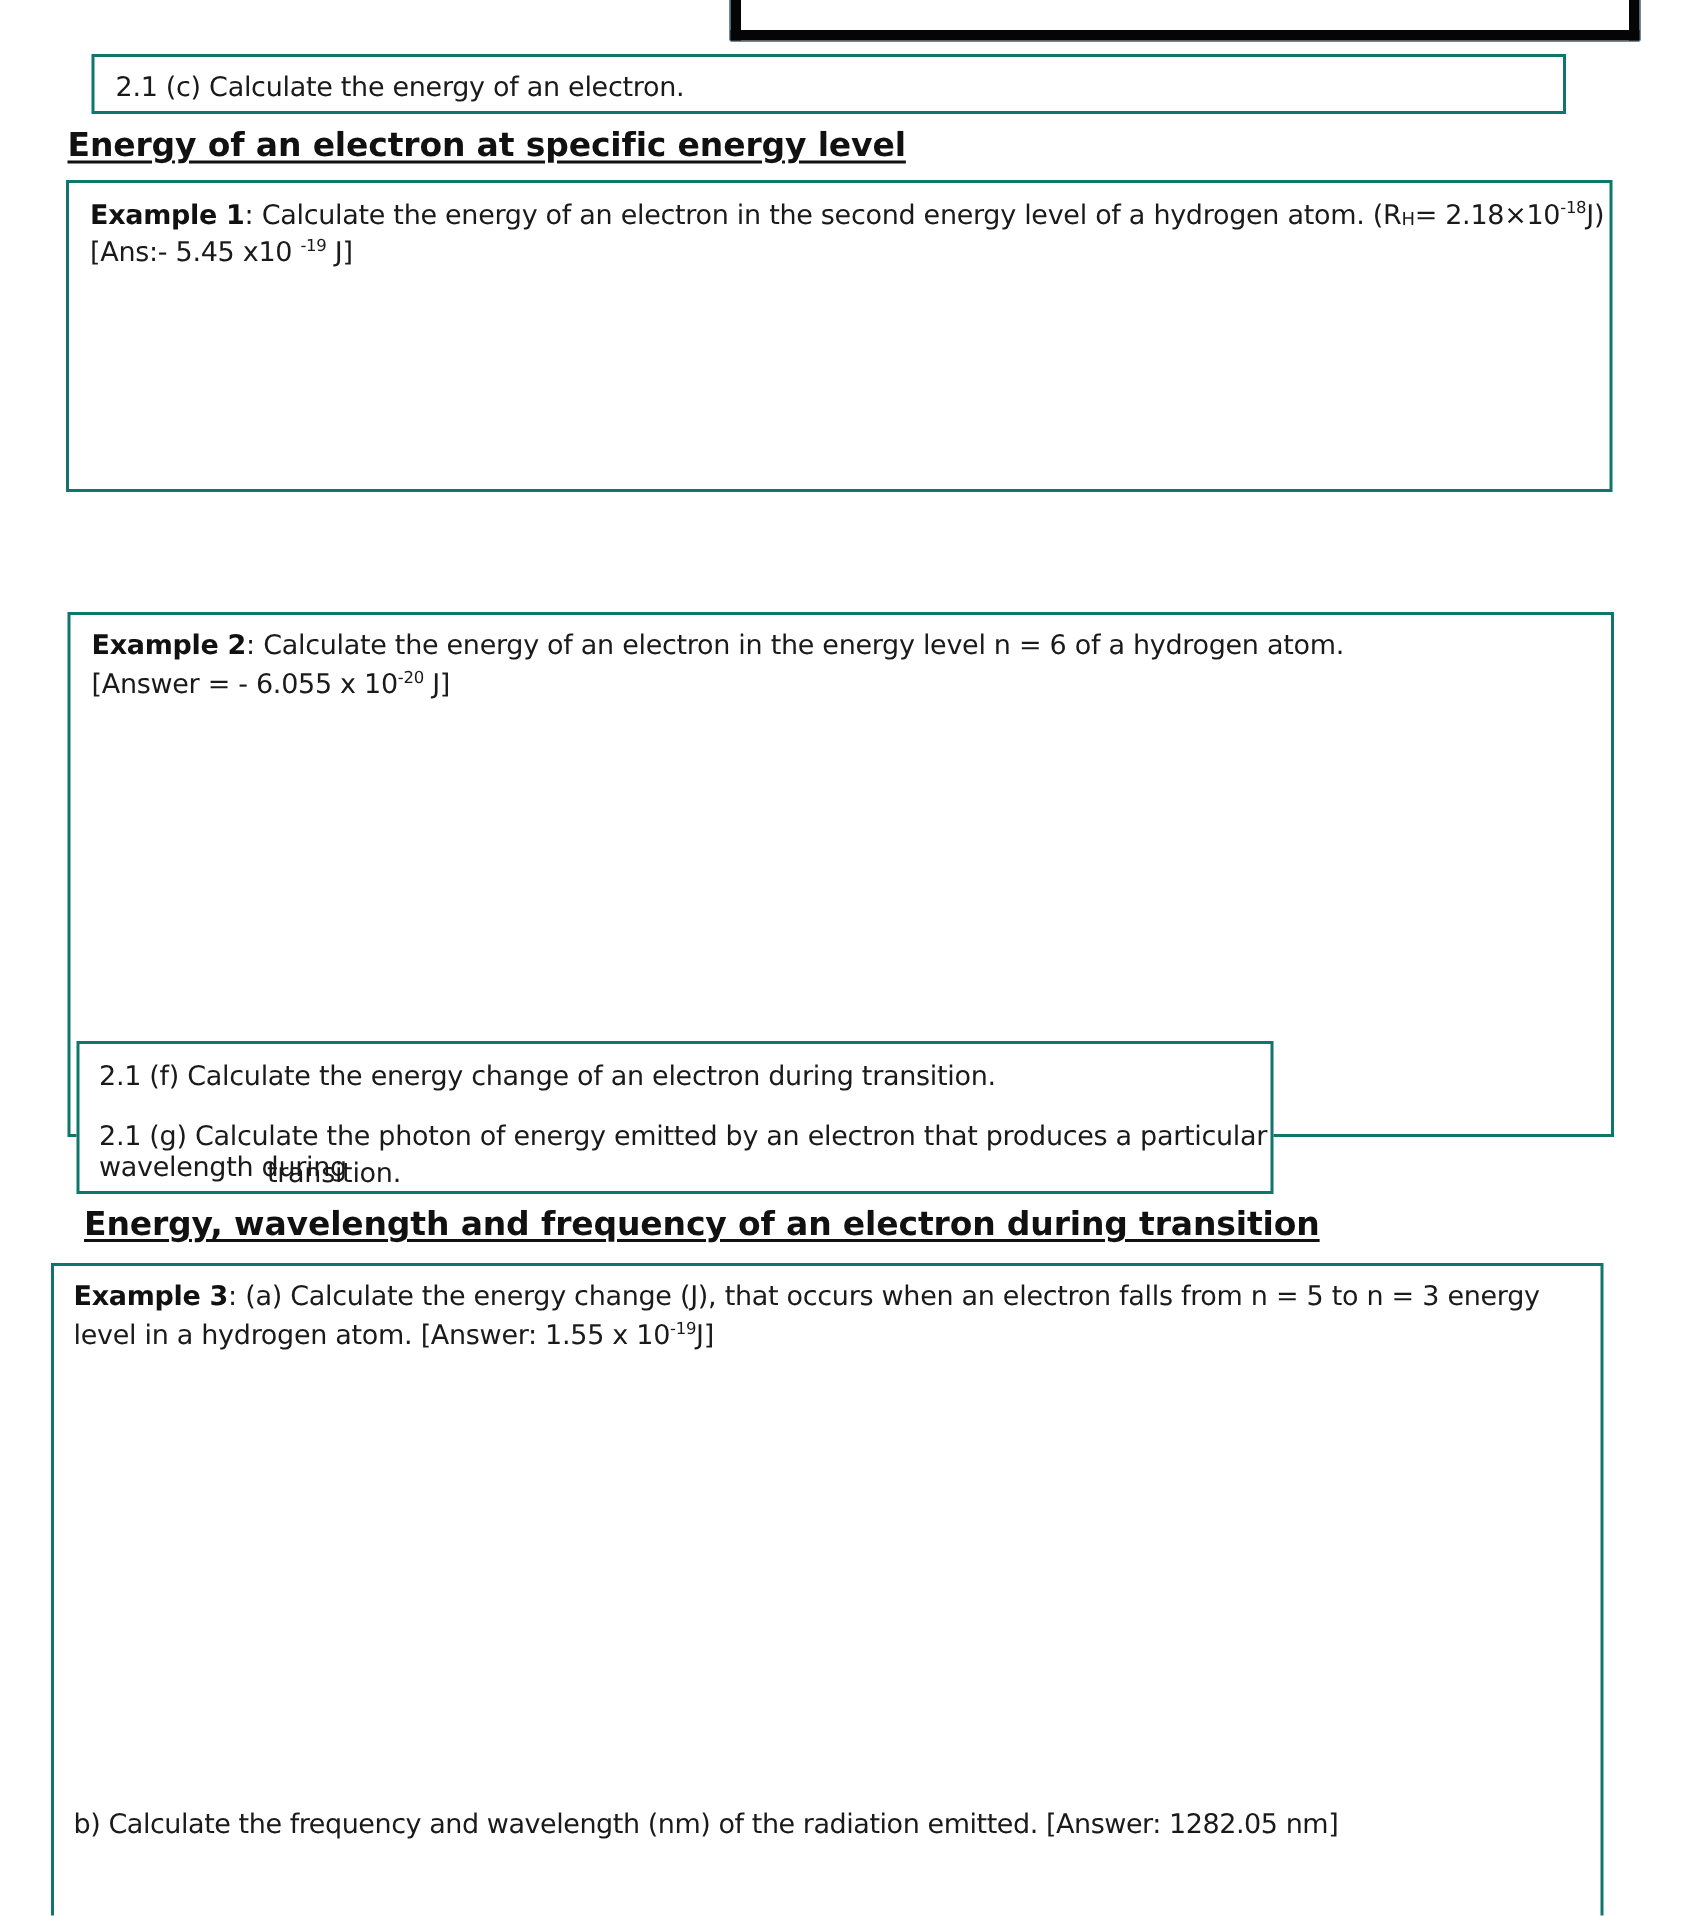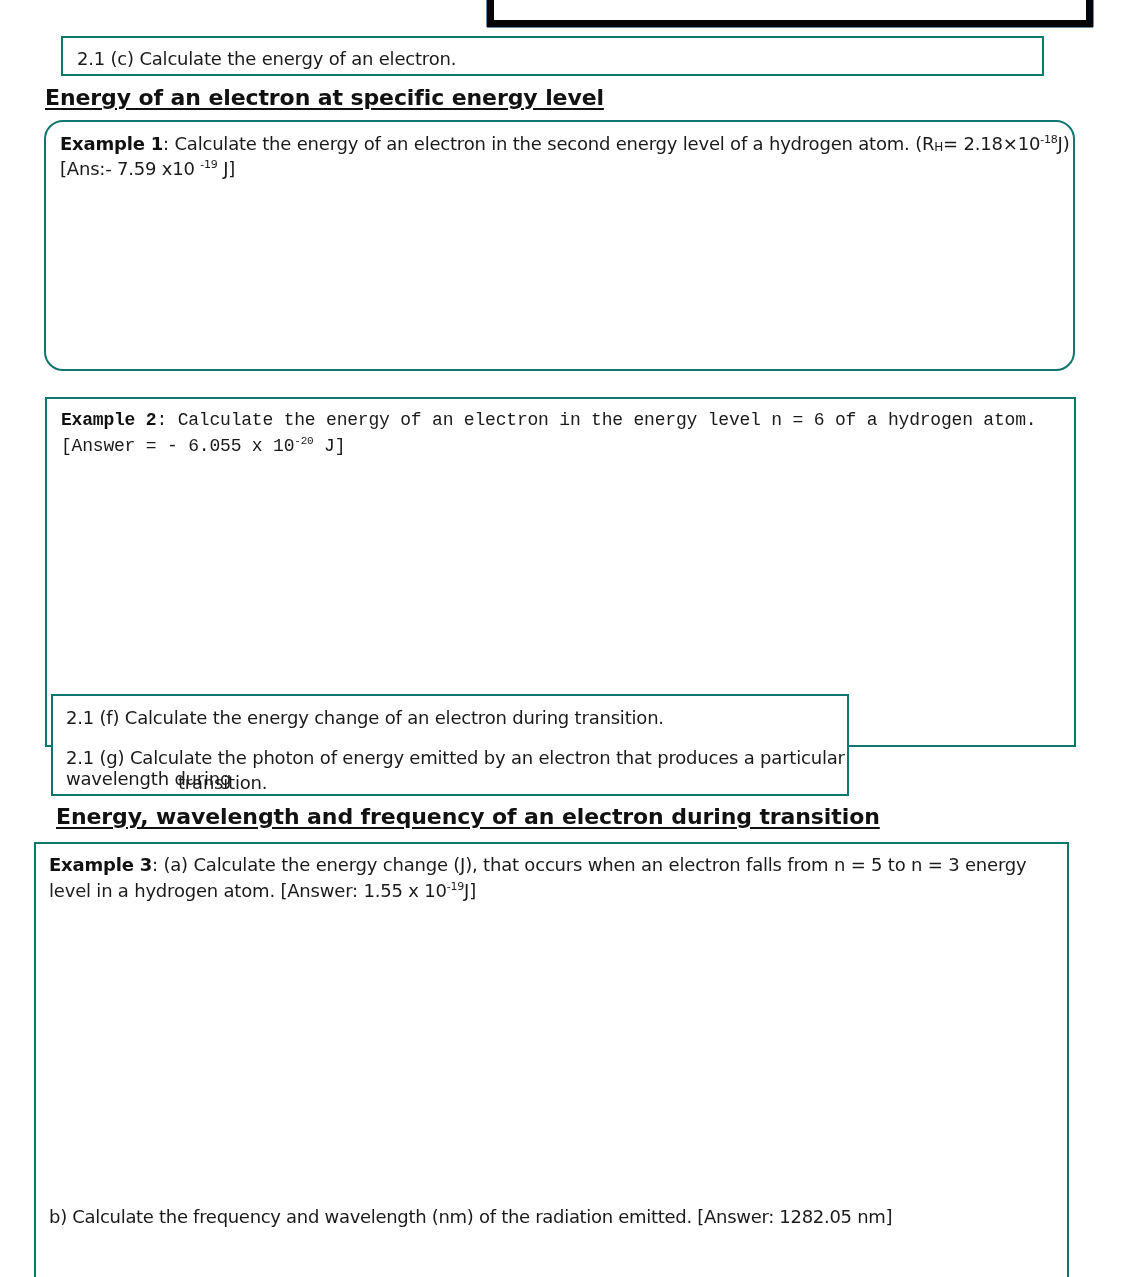--- a/index.html
+++ b/index.html
@@ -31,30 +31,30 @@
 <body>
 
 <div class="abs top-frame"></div>
 
 <div class="abs box" style="left:61px; top:36px; width:983px; height:40px; border-width:2px;">
   <div class="abs obj-text" style="left:14px; top:10px;">2.1 (c) Calculate the energy of an electron.</div>
 </div>
 
 <div class="abs heading" style="left:45px; top:85px;">Energy of an electron at specific energy level</div>
 
-<div class="abs box" style="left:44px; top:120px; width:1031px; height:251px;border-radius:19px;">
+<div class="abs box" style="left:44px; top:120px; width:1031px; height:208px;">
   <div class="abs ex-line" style="left:14px; top:9px;">
     <b>Example 1</b><span>: Calculate the energy of an electron in the second energy level of a hydrogen atom. (R</span><sub>H</sub><span>= 2.18×10</span><sup>-18</sup><span>J)</span>
   </div>
   <div class="abs ex-line" style="left:14px; top:34px;">
-    <span>[Ans:- 7.59 x10 </span><sup>-19</sup><span> J]</span>
+    <span>[Ans:- 5.45 x10 </span><sup>-19</sup><span> J]</span>
   </div>
 </div>
 
-<div class="abs box" style="left:45px; top:397px; width:1031px; height:350px;font-family:Liberation Mono, monospace;">
+<div class="abs box" style="left:45px; top:408px; width:1031px; height:350px;">
   <div class="abs ex-line" style="left:14px; top:8px;">
     <b>Example 2</b><span>: Calculate the energy of an electron in the energy level n = 6 of a hydrogen atom.</span>
   </div>
   <div class="abs ex-line" style="left:14px; top:34px;">
     <span>[Answer = - 6.055 x 10</span><sup>-20</sup><span> J]</span>
   </div>
 </div>
 
 <div class="abs box" style="left:51px; top:694px; width:798px; height:102px;">
   <div class="abs obj-text" style="left:13px; top:11px;">2.1 (f) Calculate the energy change of an electron during transition.</div>

